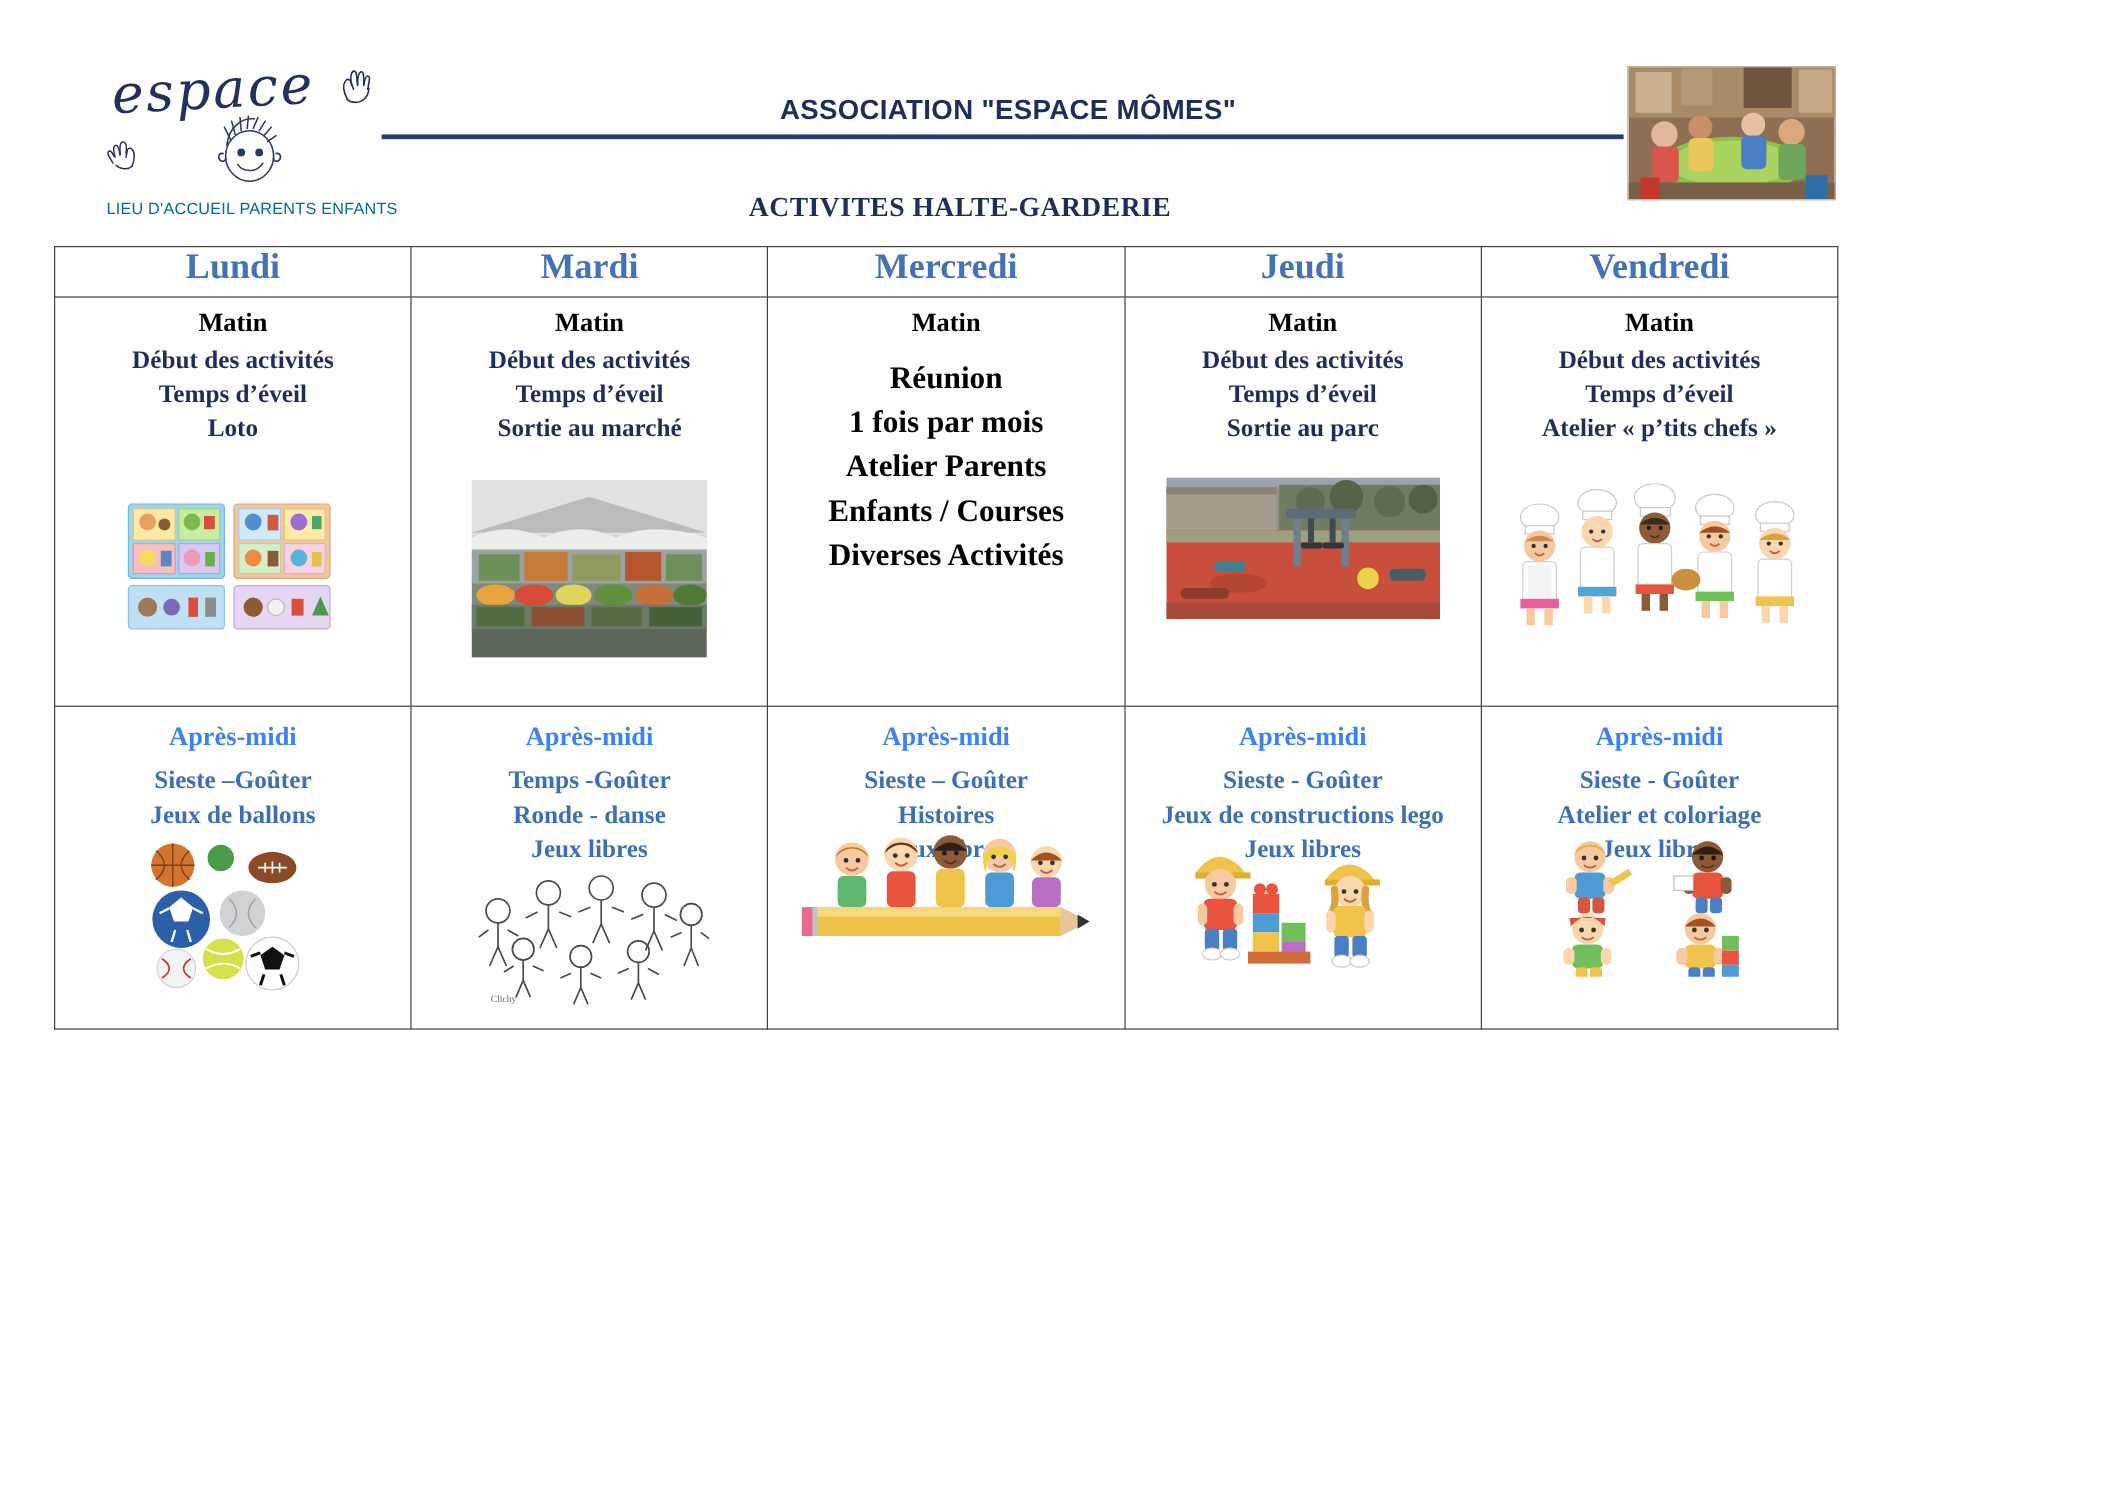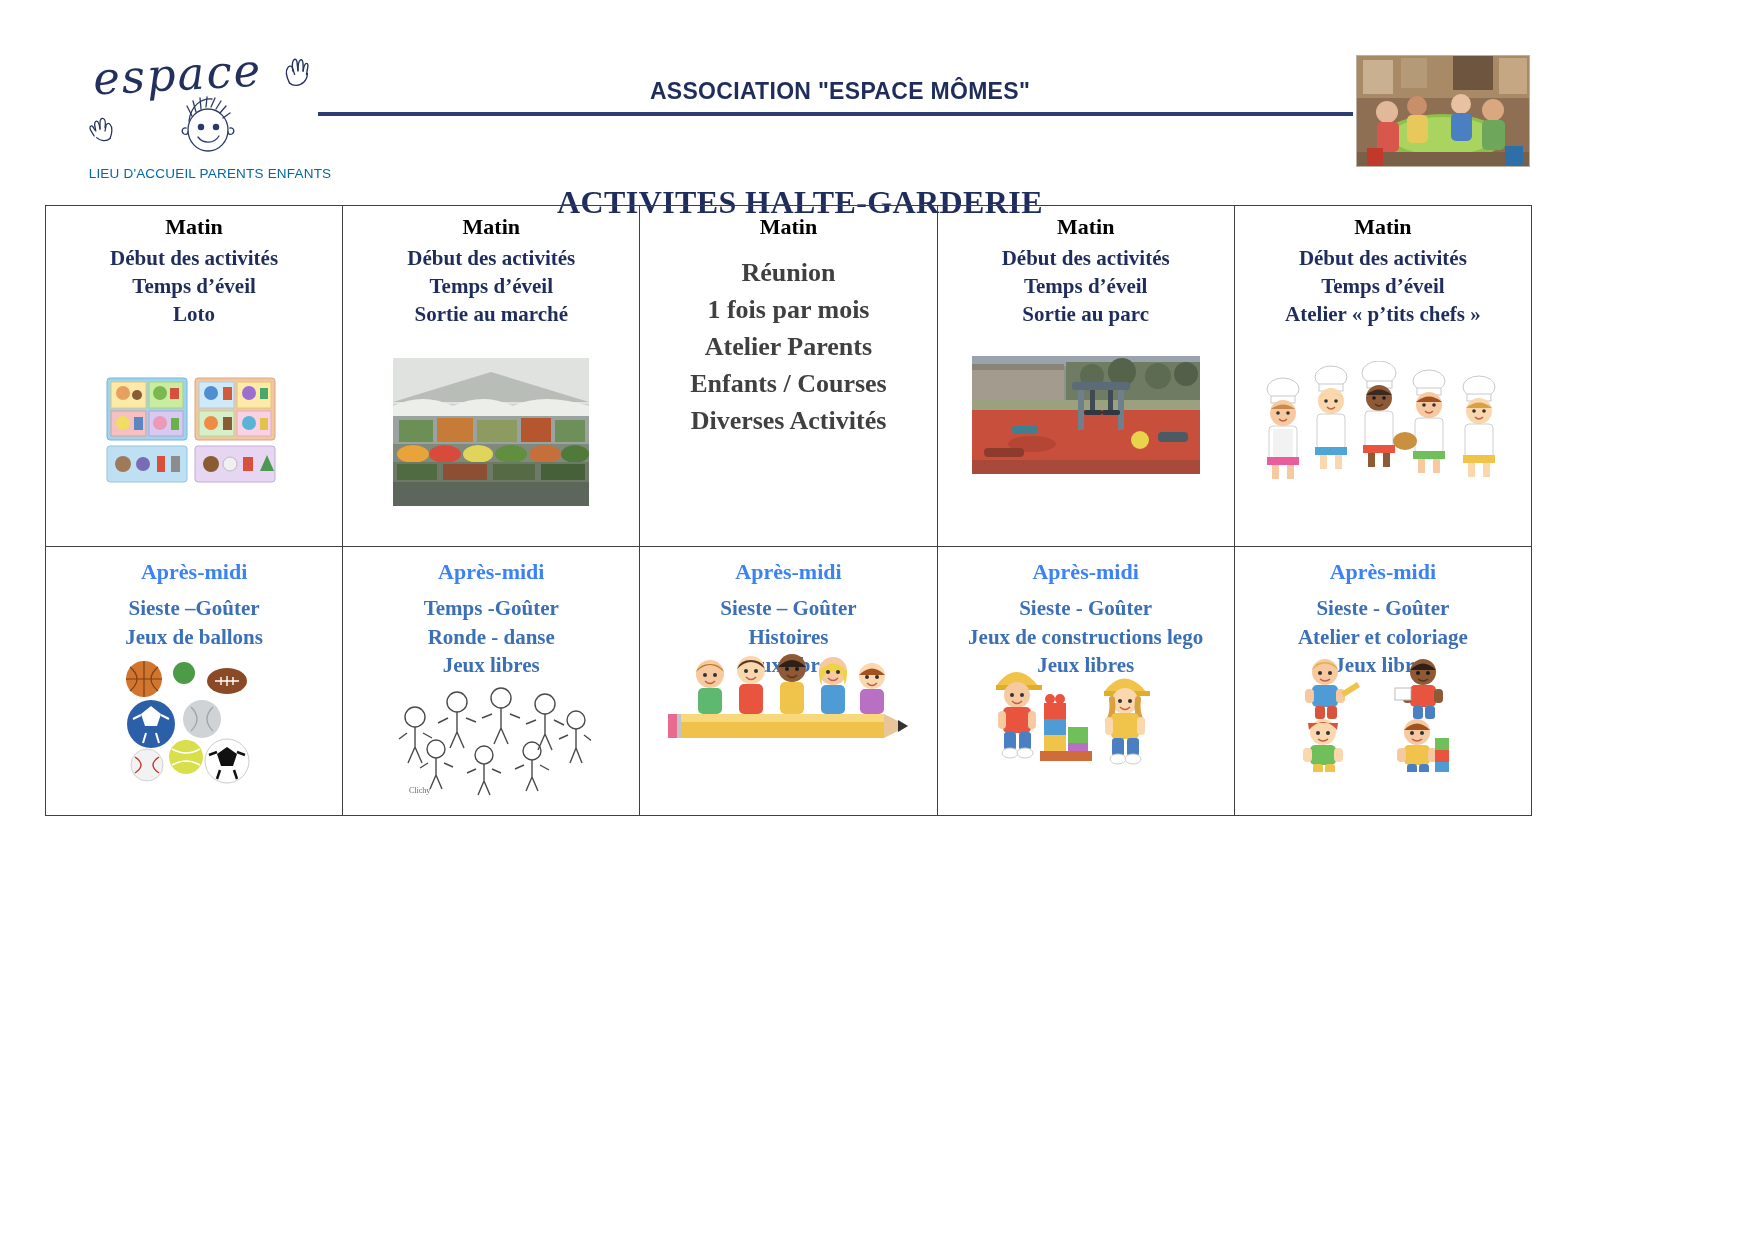--- a/index.html
+++ b/index.html
@@ -60,24 +60,24 @@
   .assoc-rule{
     position:absolute;left:318px;top:112px;width:1035px;height:4px;
     background:#2d3c72;
   }
   .photo-header{
     position:absolute;left:1356px;top:55px;width:172px;height:110px;
     border:1px solid #b9b2a4;overflow:hidden;
   }
 
   .main-title{
-    position:absolute;left:0px;top:184px;width:1600px;
+    position:absolute;left:0px;top:160px;width:1600px;
     text-align:center;
     font-family:"Liberation Serif", serif;
-    font-weight:bold;font-size:32px;color:#1f2d5c;
+    font-weight:bold;font-size:23px;color:#1f2d5c;
     letter-spacing:0.4px;
   }
 
   
   .grid{
     position:absolute;left:45px;top:205px;
     width:1487px;
     border-collapse:collapse;
     table-layout:fixed;
   }
@@ -113,21 +113,21 @@
     margin-top:12px;margin-bottom:10px;
   }
   .acts{
     font-family:"Liberation Serif", serif;
     font-weight:bold;font-size:21px;
     color:#1f2d5c;
     line-height:1.32;
     padding:0 6px;
   }
   .acts.blue-light{color:#3b6fb6;font-size:21px;line-height:1.35;}
-  .acts.red{color:#404040;font-size:26px;line-height:1.42;padding-top:10px;}
+  .acts.red{color:#000000;font-size:26px;line-height:1.42;padding-top:10px;}
 
   .illo{
     position:absolute;left:0;right:0;
     display:flex;justify-content:center;align-items:flex-start;
   }
 
   
   .footer{position:absolute;left:0;top:880px;width:1753px;height:360px;}
 </style>
 </head>
@@ -202,20 +202,27 @@
         <rect x="10" y="92" width="16" height="18" fill="#c0392b"></rect>
         <rect x="148" y="90" width="18" height="20" fill="#2e6fa8"></rect>
       </svg>
     </div>
 
     <div class="main-title">ACTIVITES HALTE-GARDERIE</div>
   </div>
 
   <table class="grid">
     <tbody>
+        <tr>
+      <td class="day-head">Lundi</td>
+      <td class="day-head">Mardi</td>
+      <td class="day-head">Mercredi</td>
+      <td class="day-head">Jeudi</td>
+      <td class="day-head">Vendredi</td>
+    </tr>
 
     <tr>
 
       <td class="cell cell-morning">
         <div class="slot-label">Matin</div>
         <div class="acts">
           <div>Début des activités</div>
           <div>Temps d’éveil</div>
           <div>Loto</div>
         </div>

